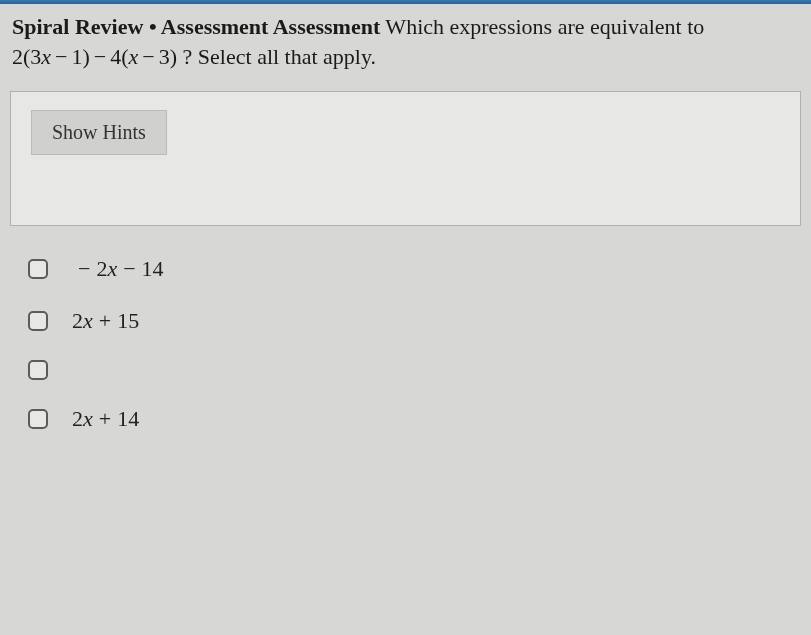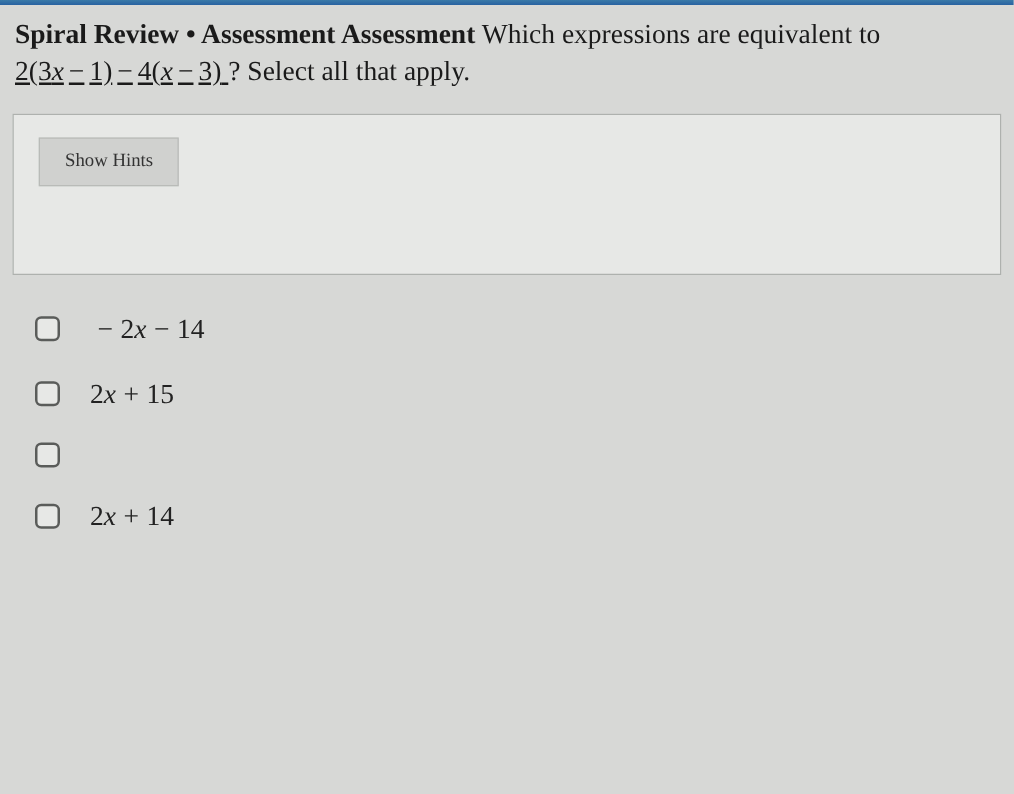--- a/index.html
+++ b/index.html
@@ -28,21 +28,21 @@
     margin: 10px 10px 0 10px;
     border: 1px solid #aeb1ae;
     background: #e7e8e6;
     padding: 18px 20px 70px 20px;
   }
   .show-hints-btn {
     display: inline-block;
     background: #d0d1cf;
     border: 1px solid #b9bbb8;
     padding: 10px 20px;
-    font-size: 15px;
+    font-size: 20px;
     color: #333;
     font-family: Georgia, 'Times New Roman', serif;
     cursor: pointer;
   }
   .options {
     padding: 18px 28px 10px 28px;
   }
   .option-row {
     display: flex;
     align-items: center;
@@ -55,21 +55,21 @@
     height: 20px;
     border: 2px solid #5a5c5a;
     border-radius: 5px;
     background: #e7e8e6;
     margin-right: 24px;
     flex-shrink: 0;
   }
   .math { font-style: italic; }
   .math .n { font-style: normal; }
   .math .op { font-style: normal; padding: 0 6px; }
-  .inline-math { font-style: italic; text-decoration: underline; }
+  .inline-math { font-style: italic; }
   .inline-math .n { font-style: normal; }
   .inline-math .op { font-style: normal; padding: 0 4px; }
 </style>
 </head>
 <body>
 
 <div class="top-bar"></div>
 
 <div class="question-header">
   <span class="strong">Spiral Review • Assessment Assessment</span><span> Which expressions are equivalent to </span><br>

